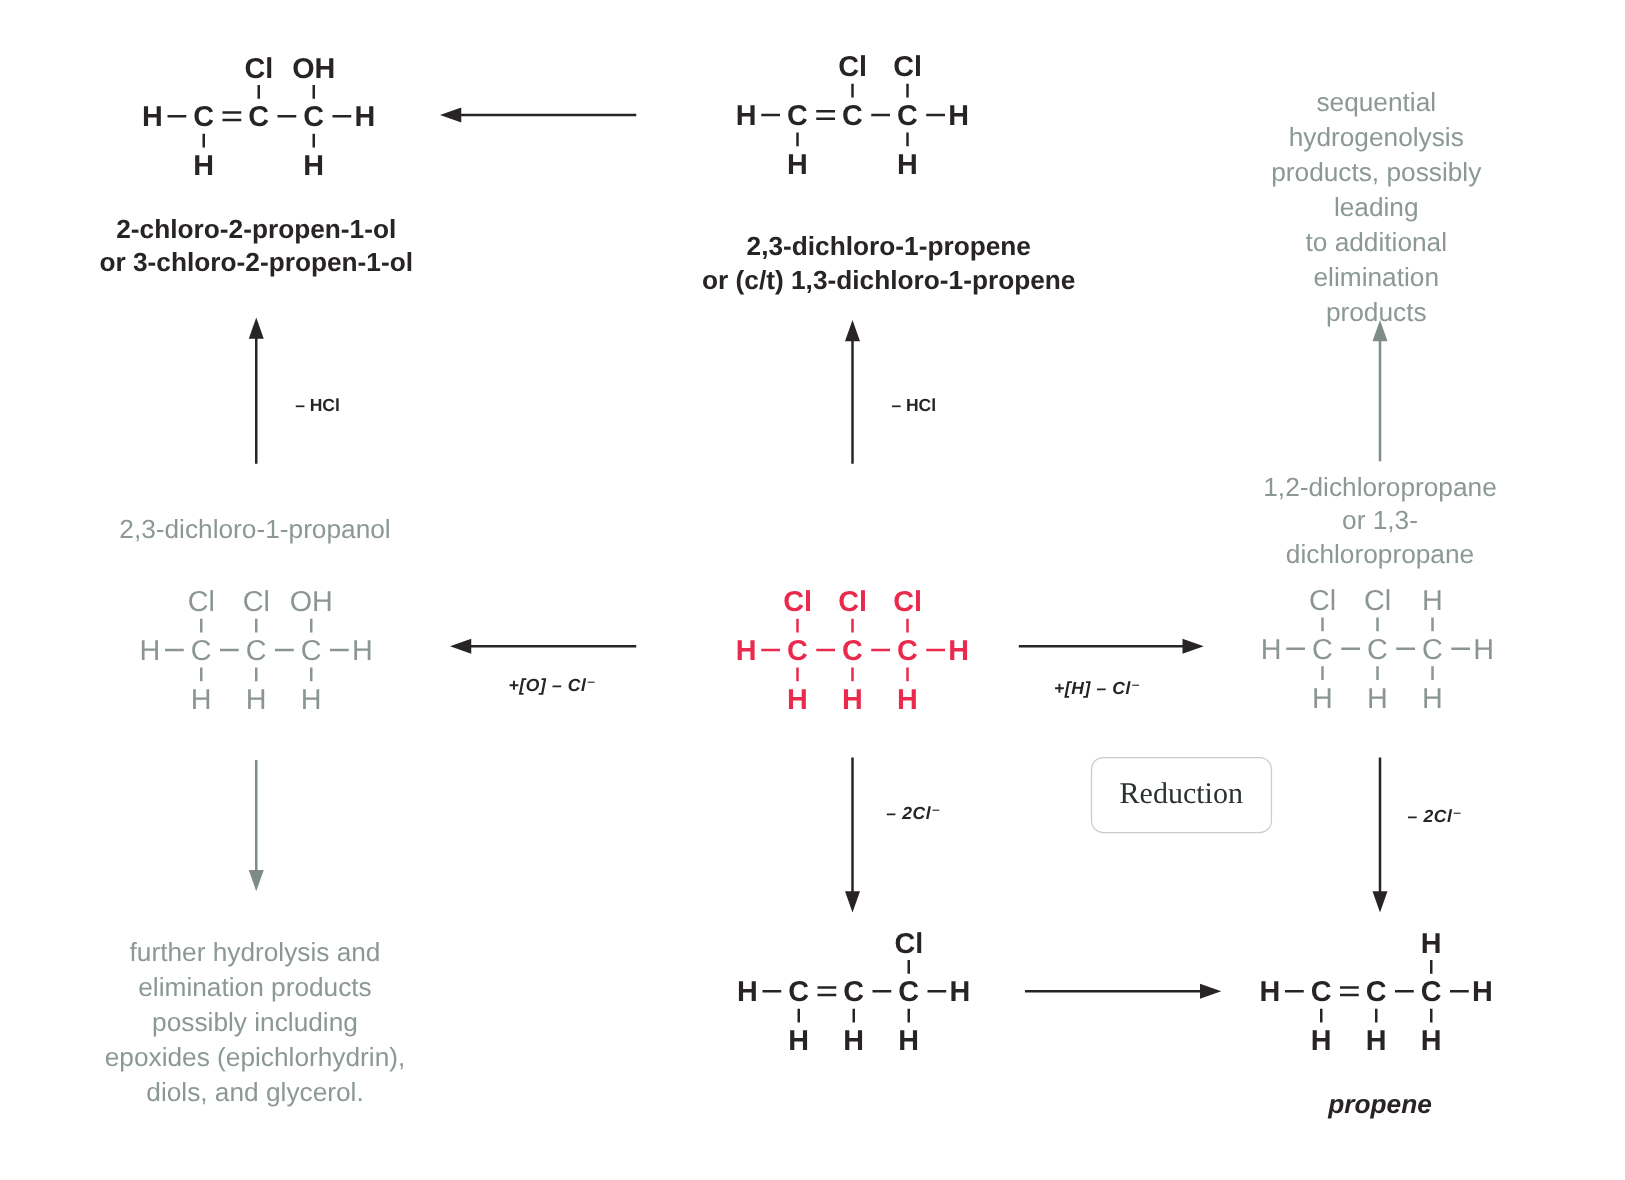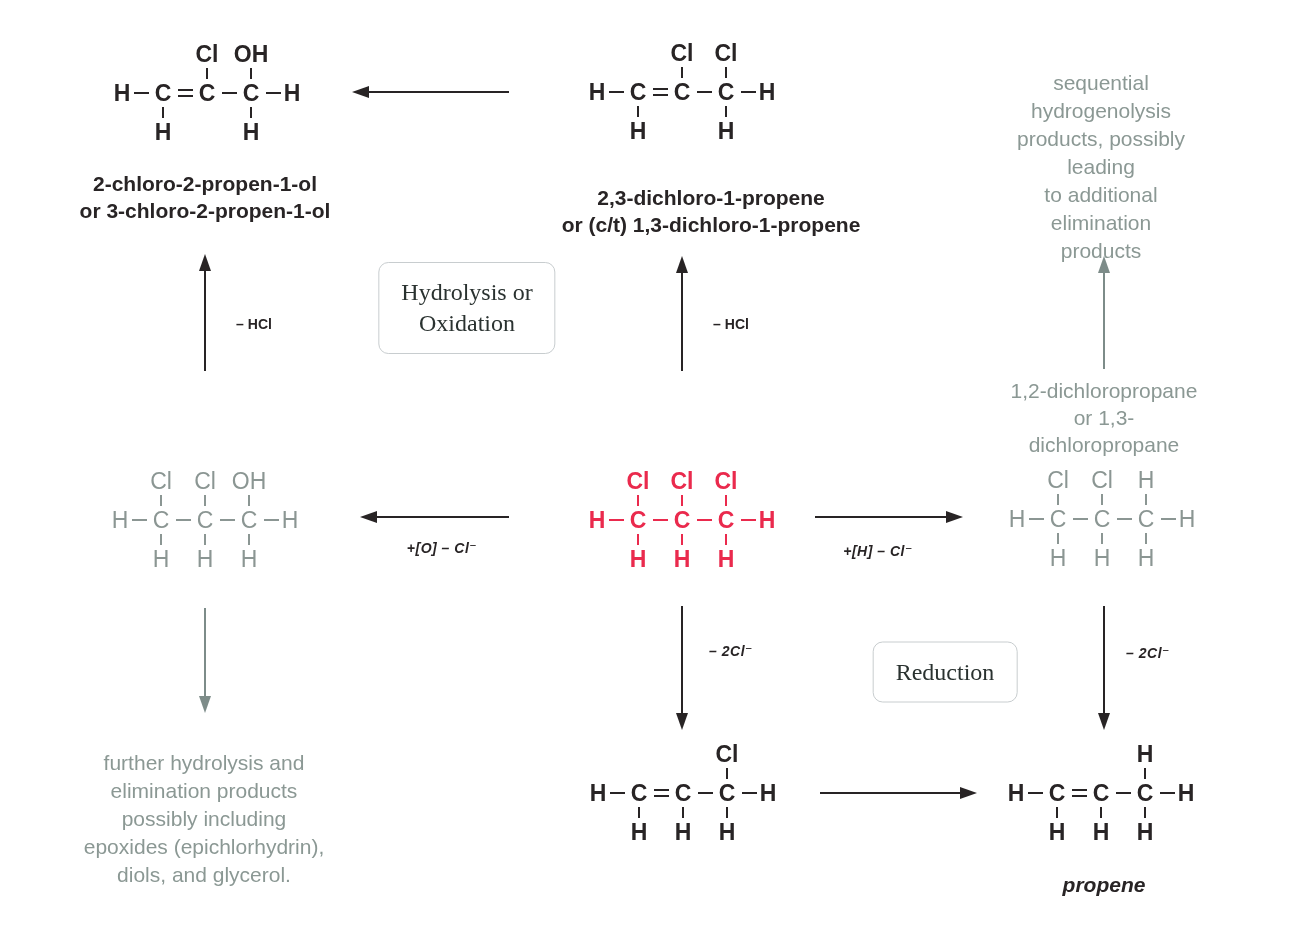--- a/index.html
+++ b/index.html
@@ -78,37 +78,36 @@
 </style>
 </head>
 <body>
 
 <div id="canvas">
 
   <div class="label compound" style="left:205px; top:197px;">2-chloro-2-propen-1-ol
 or 3-chloro-2-propen-1-ol</div>
   <div class="label compound" style="left:683px; top:211px;margin-left:28px;">2,3-dichloro-1-propene
 or (c/t) 1,3-dichloro-1-propene</div>
+  <div class="label compound gray" style="left:204px; top:424px;">2,3-dichloro-1-propanol</div>
   <div class="label compound gray" style="left:1104px; top:417px;">1,2-dichloropropane
 or 1,3-dichloropropane</div>
   <div class="label compound" style="left:1104px; top:884px;font-style:italic;">propene</div>
 
   <div class="label note" style="left:1101px; top:167px;">sequential hydrogenolysis
 products, possibly leading
 to additional elimination
 products</div>
   <div class="label note" style="left:204px; top:819px;">further hydrolysis and
 elimination products
 possibly including
 epoxides (epichlorhydrin),
 diols, and glycerol.</div>
 
-  <div class="process-box" style="left:467px; top:308px;">Hydrolysis or
-Oxidation</div>
-  <div class="process-box" style="left:945px; top:672px;">Reduction</div>
+  <div class="process-box" style="left:945px; top:636px;">Reduction</div>
 
   <div class="arrow-label" style="left:254px; top:324px;">– HCl</div>
   <div class="arrow-label" style="left:731px; top:324px;">– HCl</div>
   <div class="arrow-label formula" style="left:442px; top:548px;">+[O] – Cl⁻</div>
   <div class="arrow-label formula" style="left:878px; top:551px;">+[H] – Cl⁻</div>
   <div class="arrow-label formula" style="left:731px; top:651px;">– 2Cl⁻</div>
   <div class="arrow-label formula" style="left:1148px; top:653px;">– 2Cl⁻</div>
 
   <div id="draw-layer">
       <div class="molecule" style="left: 207px; top: 93px;">

